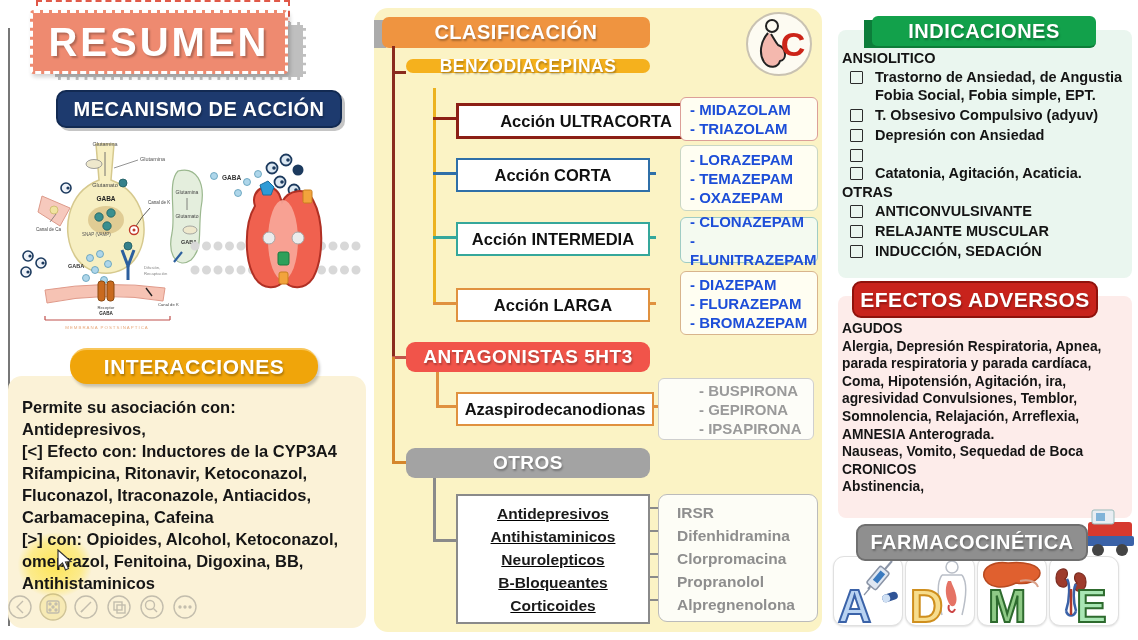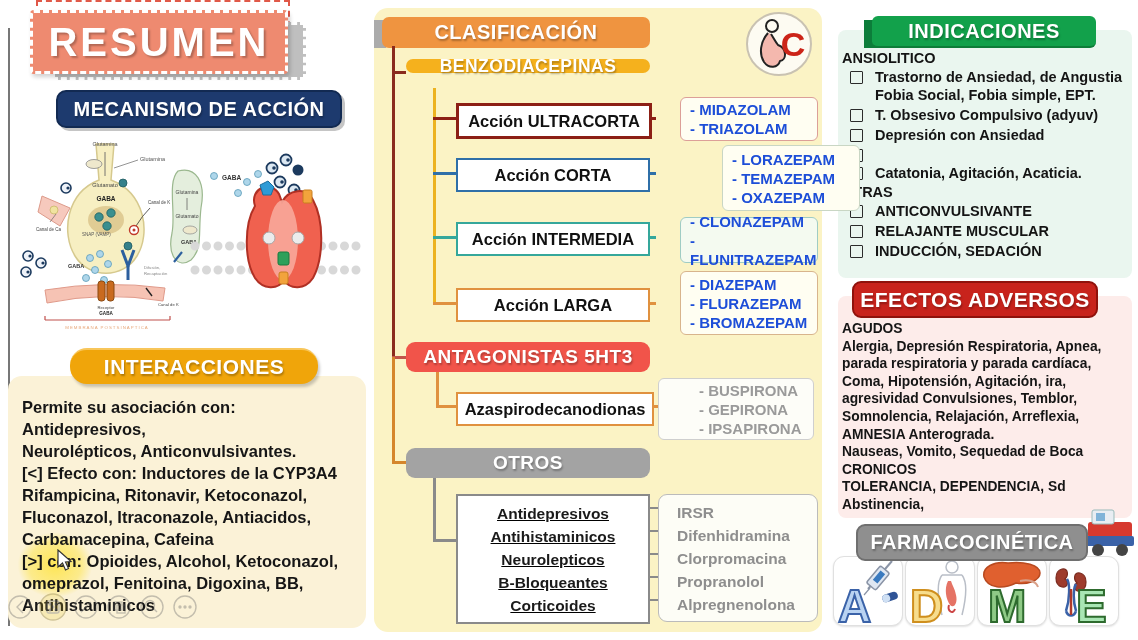--- a/index.html
+++ b/index.html
@@ -183,21 +183,20 @@
     <circle cx="288" cy="100" r="6" fill="#ececec" stroke="#a8a8a8" stroke-width="1"></circle>
     <rect x="268" y="114" width="11" height="13" rx="2" fill="#2ea05a" stroke="#1a7a3e" stroke-width="1"></rect>
     <rect x="269" y="134" width="9" height="12" rx="2" fill="#f2a33c" stroke="#c87f1f" stroke-width="1"></rect>
   </svg>
 
   <div class="abs cream-panel"></div>
   <div class="abs hdr inter-hdr">INTERACCIONES</div>
   <div class="abs spotlight"></div>
   <div class="abs inter-text">
     <div>Permite su asociación con: Antidepresivos,</div>
-    <div>Neurolépticos, Anticonvulsivantes.</div>
     <div>[&lt;] Efecto con: Inductores de la CYP3A4</div>
     <div>Rifampicina, Ritonavir, Ketoconazol,</div>
     <div>Fluconazol, Itraconazole, Antiacidos,</div>
     <div>Carbamacepina, Cafeina</div>
     <div>[&gt;] con:  Opioides, Alcohol, Ketoconazol,</div>
     <div>omeprazol, Fenitoina, Digoxina, BB,</div>
     <div>Antihistaminicos</div>
   </div>
 
   <svg class="abs" style="left:56px;top:549px;z-index:6;" width="18" height="24" viewBox="0 0 18 24">
@@ -276,27 +275,27 @@
   <div class="line" style="left:436px;top:405px;width:20px;height:2.5px;background:#e0913f;"></div>
   <div class="line" style="left:650px;top:405px;width:8px;height:2.5px;background:#e0913f;"></div>
   <div class="line" style="left:433px;top:478px;width:2.5px;height:63px;background:#8a8a8a;"></div>
   <div class="line" style="left:433px;top:539px;width:23px;height:2.5px;background:#8a8a8a;"></div>
   <div class="line" style="left:612px;top:507px;width:88px;height:1.5px;background:#8a8a8a;"></div>
   <div class="line" style="left:612px;top:530px;width:88px;height:1.5px;background:#8a8a8a;"></div>
   <div class="line" style="left:612px;top:553px;width:88px;height:1.5px;background:#8a8a8a;"></div>
   <div class="line" style="left:612px;top:576px;width:88px;height:1.5px;background:#8a8a8a;"></div>
   <div class="line" style="left:612px;top:599px;width:88px;height:1.5px;background:#8a8a8a;"></div>
 
-  <div class="abs lbl-box" style="top:103px;border:3px solid #8c1f15;">Acción ULTRACORTA</div>
+  <div class="abs lbl-box" style="top:103px;border:3px solid #8c1f15;padding-left:32px;">Acción ULTRACORTA</div>
   <div class="abs drug-box" style="top:97px;height:44px;border:1.5px solid #dc9f98;">
     <div>- MIDAZOLAM</div>
     <div>- TRIAZOLAM</div>
   </div>
   <div class="abs lbl-box" style="top:158px;border:2.5px solid #2f6fa8;">Acción CORTA</div>
-  <div class="abs drug-box" style="top:145px;height:66px;border:1.5px solid #c9d6c4;margin-left:42px;">
+  <div class="abs drug-box" style="top:145px;height:66px;border:1.5px solid #c9d6c4;">
     <div>- LORAZEPAM</div>
     <div>- TEMAZEPAM</div>
     <div>- OXAZEPAM</div>
   </div>
   <div class="abs lbl-box" style="top:222px;border:2.5px solid #35a79b;">Acción INTERMEDIA</div>
   <div class="abs drug-box" style="top:217px;height:46px;border:1.5px solid #9fccc4;background:#f4faf0;">
     <div>- CLONAZEPAM</div>
     <div>- FLUNITRAZEPAM</div>
   </div>
   <div class="abs lbl-box" style="top:288px;border:2.5px solid #e0913f;">Acción LARGA</div>
@@ -374,21 +373,20 @@
   <div class="abs adv-body">
     <div class="b">AGUDOS</div>
     <div>Alergia, Depresión Respiratoria, Apnea,</div>
     <div>parada respiratoria y parada cardíaca,</div>
     <div>Coma, Hipotensión, Agitación, ira,</div>
     <div>agresividad Convulsiones, Temblor,</div>
     <div>Somnolencia, Relajación, Arreflexia,</div>
     <div class="b">AMNESIA Anterograda.</div>
     <div>Nauseas, Vomito, Sequedad de Boca</div>
     <div class="b">CRONICOS</div>
-    <div>TOLERANCIA, DEPENDENCIA, Sd</div>
     <div>Abstinencia,</div>
   </div>
 
   <svg class="abs" style="left:1084px;top:504px;z-index:1;" width="54" height="58" viewBox="0 0 54 58">
     <rect x="4" y="18" width="44" height="16" rx="3" fill="#d6392f"></rect>
     <rect x="8" y="6" width="22" height="14" rx="2" fill="#e8edf2" stroke="#9bb"></rect>
     <rect x="12" y="9" width="9" height="8" fill="#7fb3d8"></rect>
     <rect x="2" y="32" width="48" height="10" rx="2" fill="#3a62a8"></rect>
     <circle cx="14" cy="46" r="6" fill="#444"></circle>
       <circle cx="38" cy="46" r="6" fill="#444"></circle>

